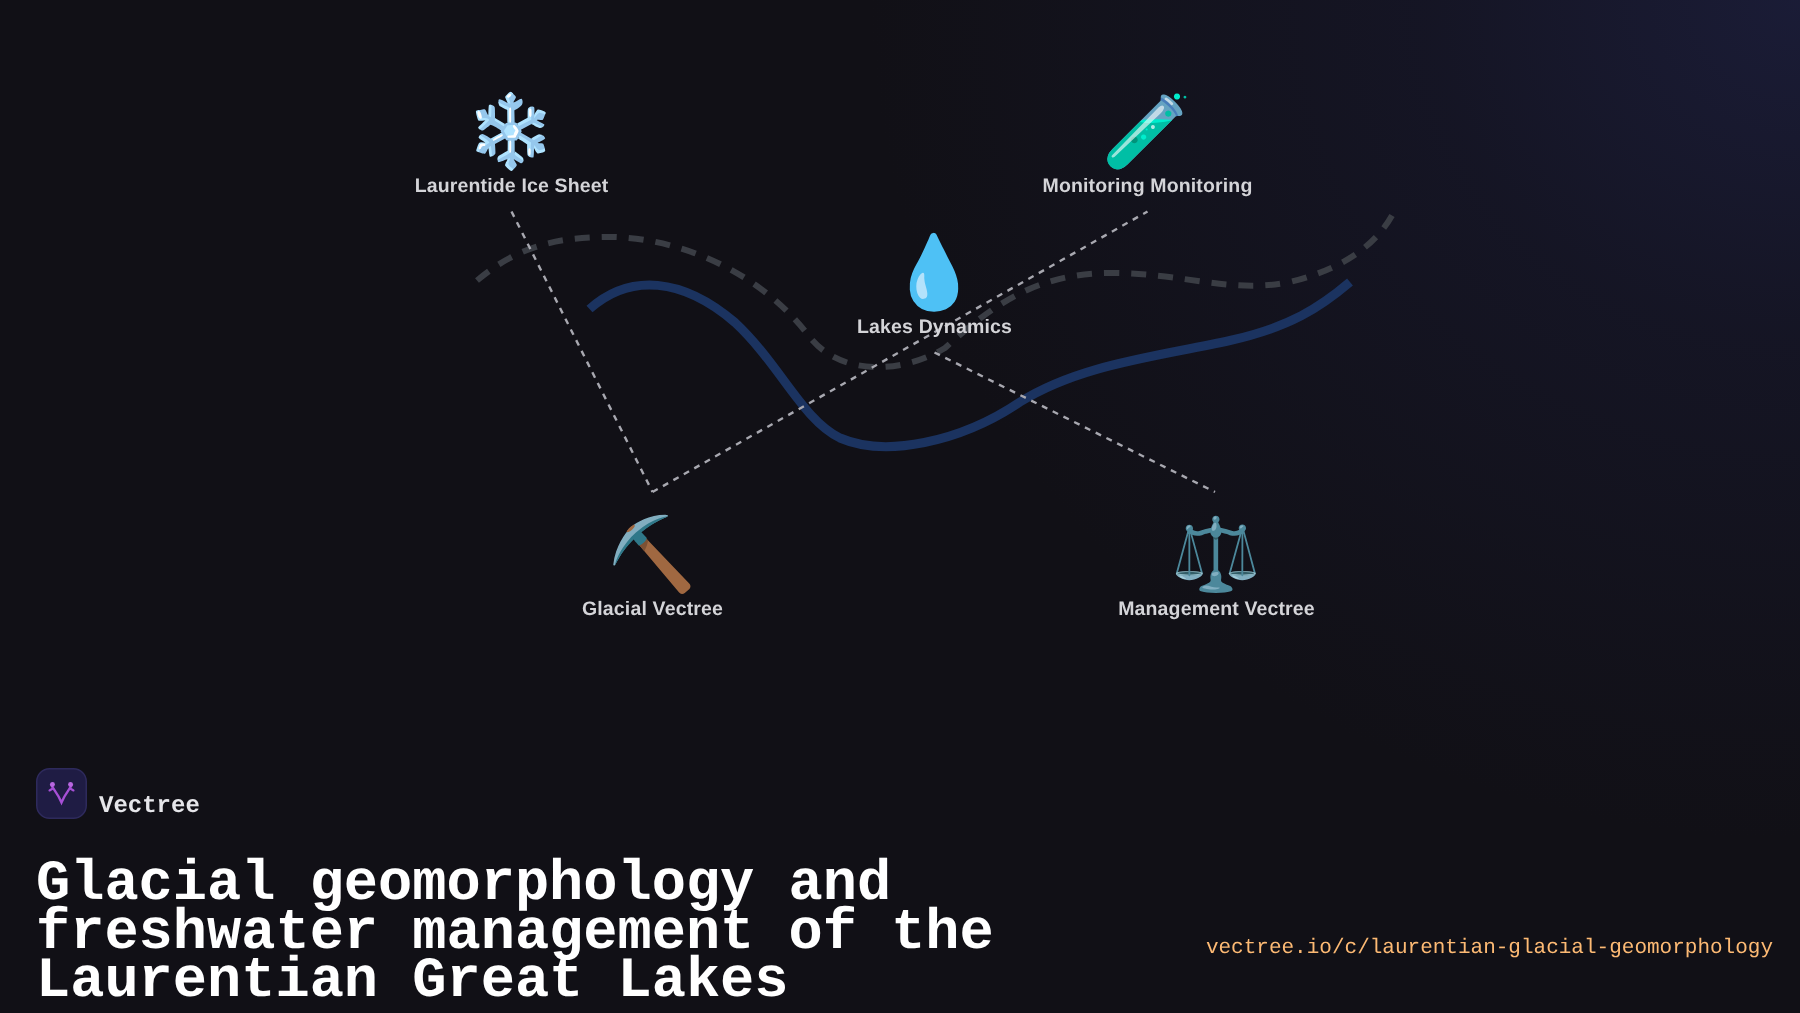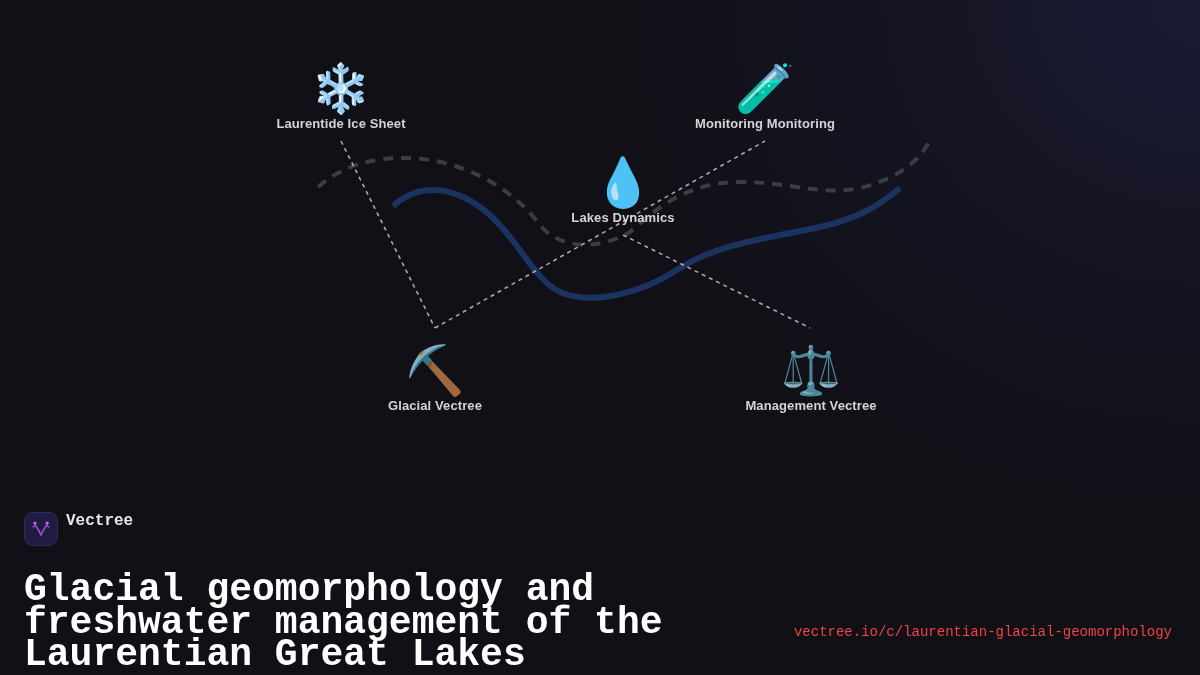--- a/index.html
+++ b/index.html
@@ -21,39 +21,39 @@
     }
     .node .icon {
       font-size: 48px; line-height: 56px; height: 56px;
       font-family: "DejaVu Sans", sans-serif;
     }
     .node .label {
       margin-top: 0px; font-size: 13px; font-weight: bold; color: #d4d4d8;
       white-space: nowrap; letter-spacing: 0.1px; text-align: center;
     }
     .brand {
-      position: absolute; left: 24px; top: 512px; display: flex; align-items: flex-start;
+      position: absolute; left: 24px; top: 512px; display: flex; align-items: flex-end;
     }
     .brand-logo {
       width: 34px; height: 34px; border-radius: 9px;
       background: #1f1c44; border: 1px solid #2e2a5c; box-sizing: border-box;
       display: flex; align-items: center; justify-content: center;
     }
     .brand-name {
       margin-left: 8px; color: #e6e6ea; font-size: 16px; font-weight: bold;
       font-family: "Liberation Mono", monospace;
     }
     .title {
       position: absolute; left: 24px; top: 574px; width: 660px;
       color: #ffffff; font-family: "Liberation Mono", monospace; font-weight: bold;
       font-size: 38px; line-height: 32.5px; margin: 0;
     }
     .url {
-      position: absolute; right: 28px; top: 624px;
-      color: #ef4444; font-family: "Liberation Mono", monospace; font-size: 14px; text-align: right;
+      position: absolute; right: 18px; top: 624px;
+      color: #fdba74; font-family: "Liberation Mono", monospace; font-size: 14px; text-align: right;
     }
   </style>
 </head>
 <body>
 
 <div class="bg-glow"></div>
 
 <svg class="canvas" width="1200" height="675">
 
   <path d="M318,187 C350,160 380,158 410,158 C460,160 510,185 540,225 C560,250 600,250 630,232 C660,205 690,182 740,182 C790,182 820,196 860,188 C900,178 920,160 930,140" fill="none" stroke="#3a3d44" stroke-width="4" stroke-dasharray="10 8" stroke-linecap="butt"></path>

